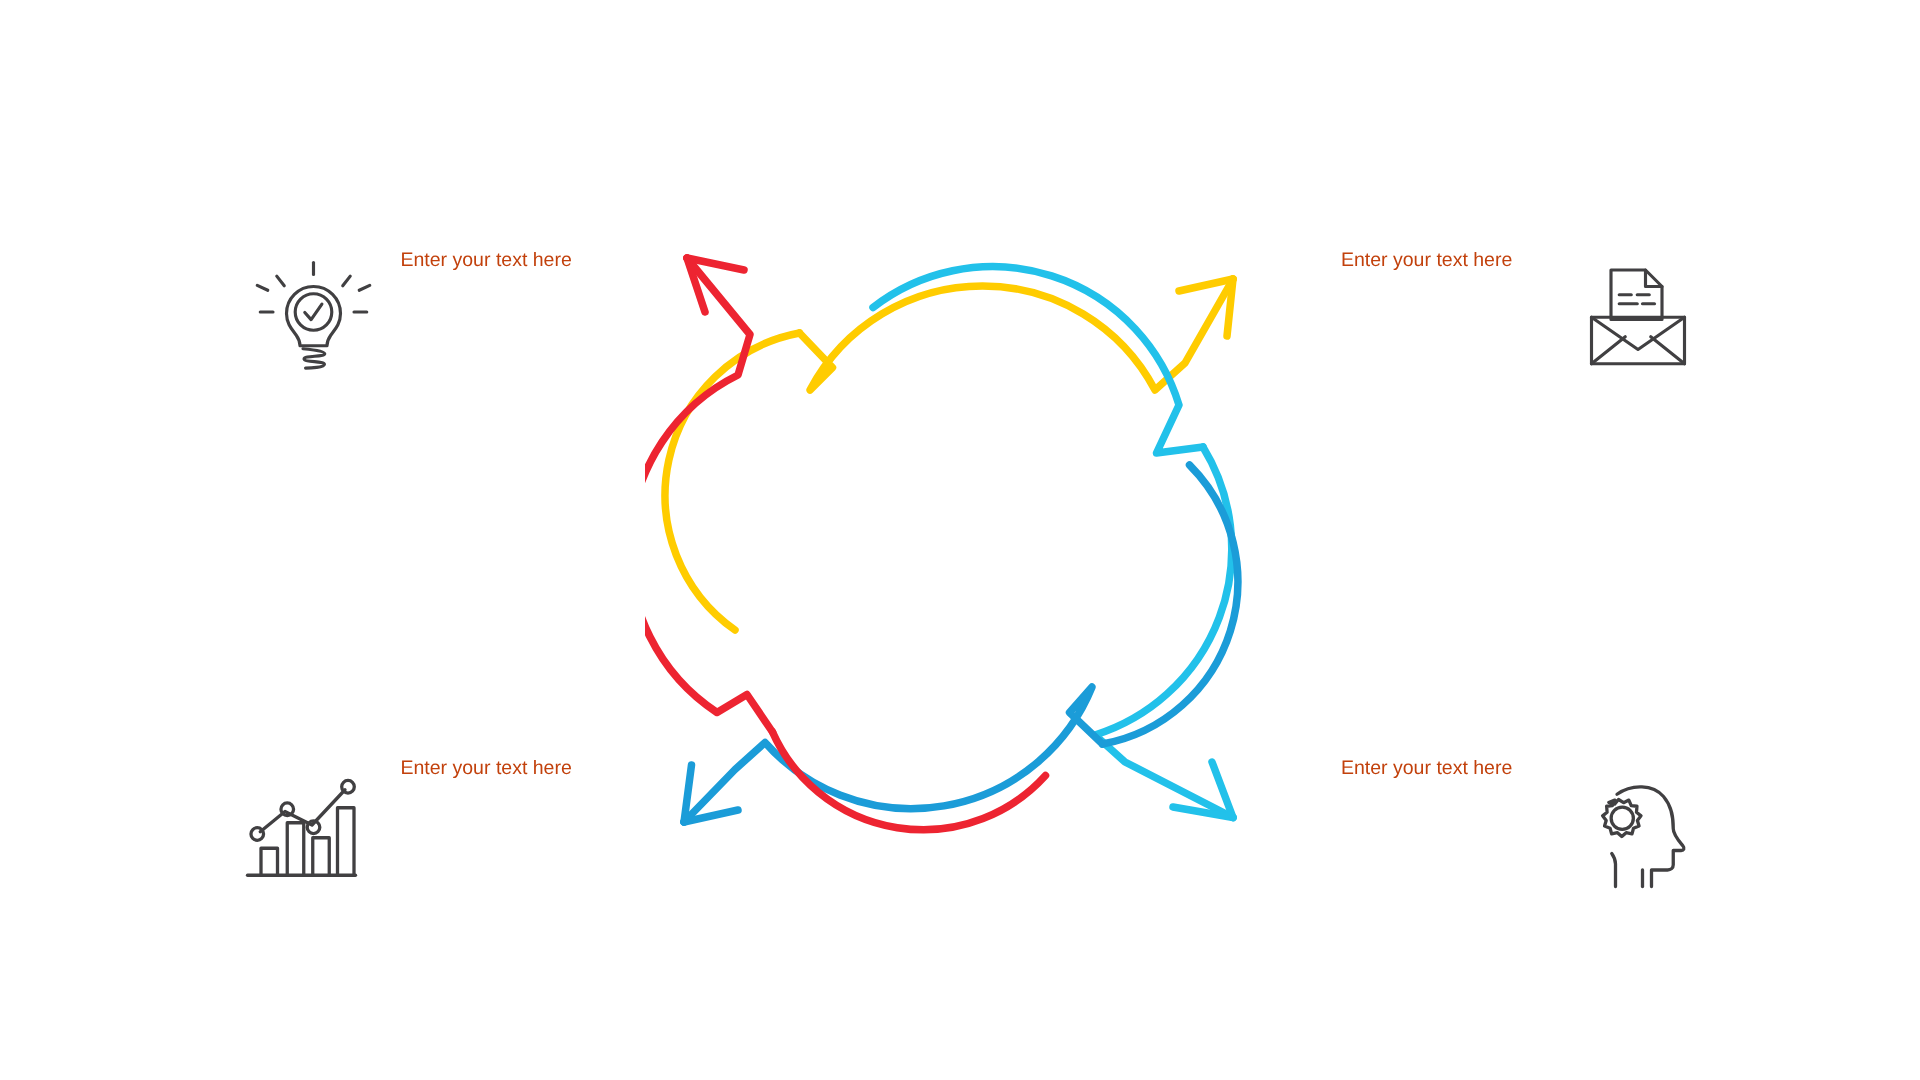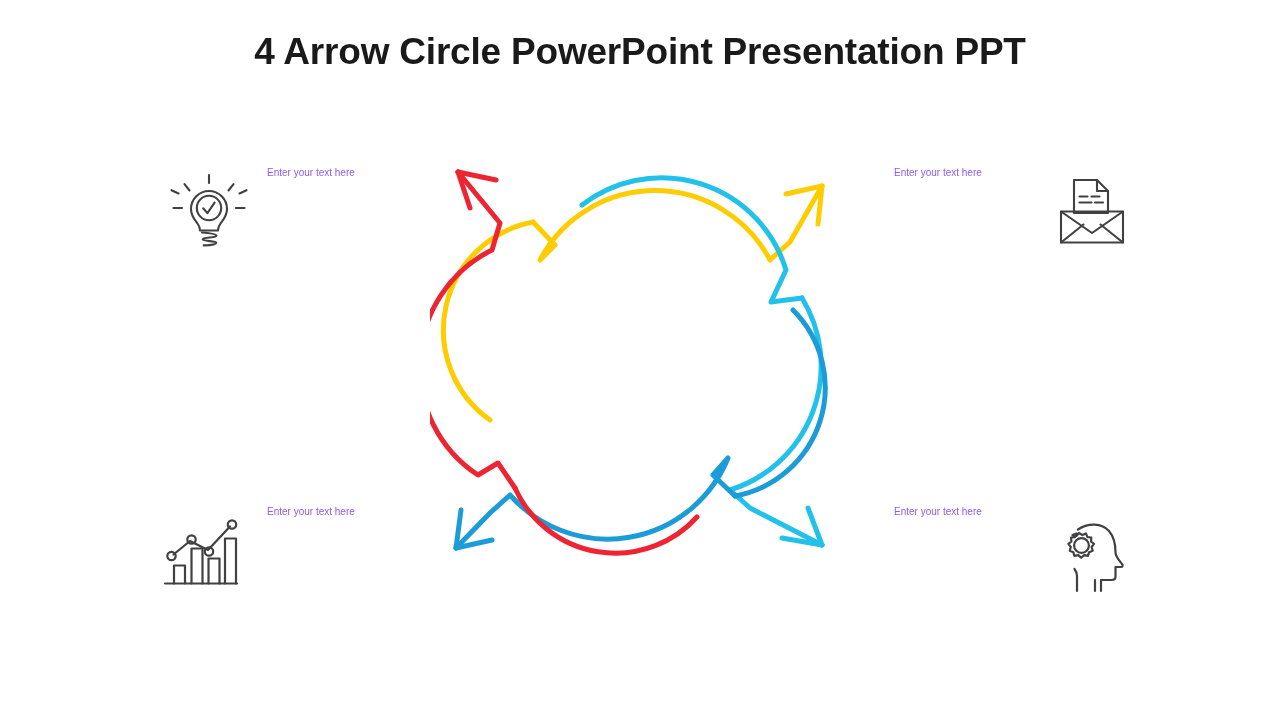--- a/index.html
+++ b/index.html
@@ -31,22 +31,22 @@
     font-weight: bold;
     color: #1a1a1a;
     letter-spacing: -0.2px;
     line-height: 48px;
     white-space: nowrap;
   }
 
   
   .text-label {
     position: absolute;
-    font-size: 10px;
-    color: #8b5cf6;
+    font-size: 13px;
+    color: #c2410c;
     line-height: 20px;
     white-space: nowrap;
   }
   #label-tl { left: 267px; top: 163px; }
   #label-tr { left: 894px; top: 163px; }
   #label-bl { left: 267px; top: 502px; }
   #label-br { left: 894px; top: 502px; }
 
   
   .icon-box {
@@ -68,21 +68,20 @@
     width: 420px;
     height: 420px;
   }
   #diagram svg { display: block; width: 420px; height: 420px; }
 </style>
 </head>
 <body>
 
 <div id="slide">
 
-  <div id="slide-title">4 Arrow Circle PowerPoint Presentation PPT</div>
 
   <div class="icon-box" id="icon-tl">
     <svg viewBox="0 0 96 96" xmlns="http://www.w3.org/2000/svg" fill="none" stroke="#414042" stroke-width="2.1" stroke-linecap="round" stroke-linejoin="round">
 
       <path d="M30 46 a18 18 0 1 1 36 0 c0 7 -4 11 -6.5 14.5 c-1.8 2.5 -2.5 4.5 -2.5 7 h-18 c0 -2.5 -0.7 -4.5 -2.5 -7 C34 57 30 53 30 46 Z"></path>
 
       <circle cx="48" cy="45" r="12.2"></circle>
 
       <path d="M42.2 45.3 l4.2 4.8 l7.2 -10.4"></path>
 

